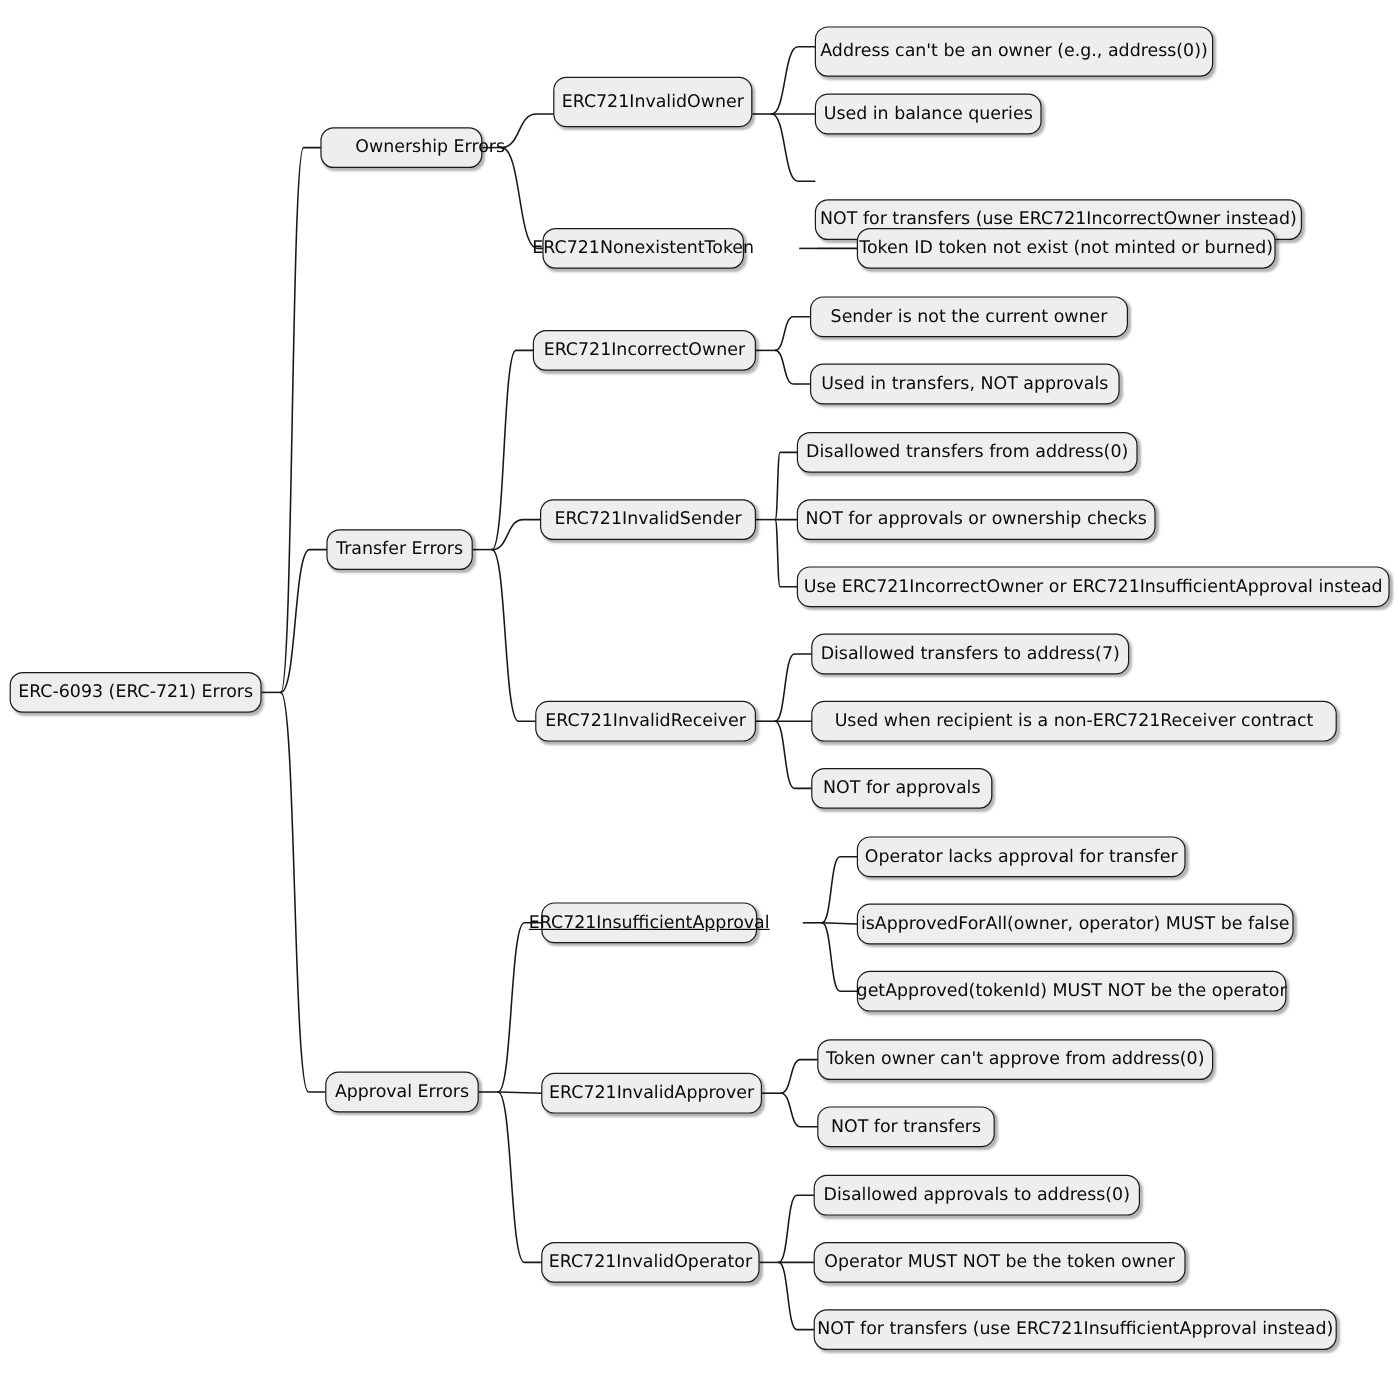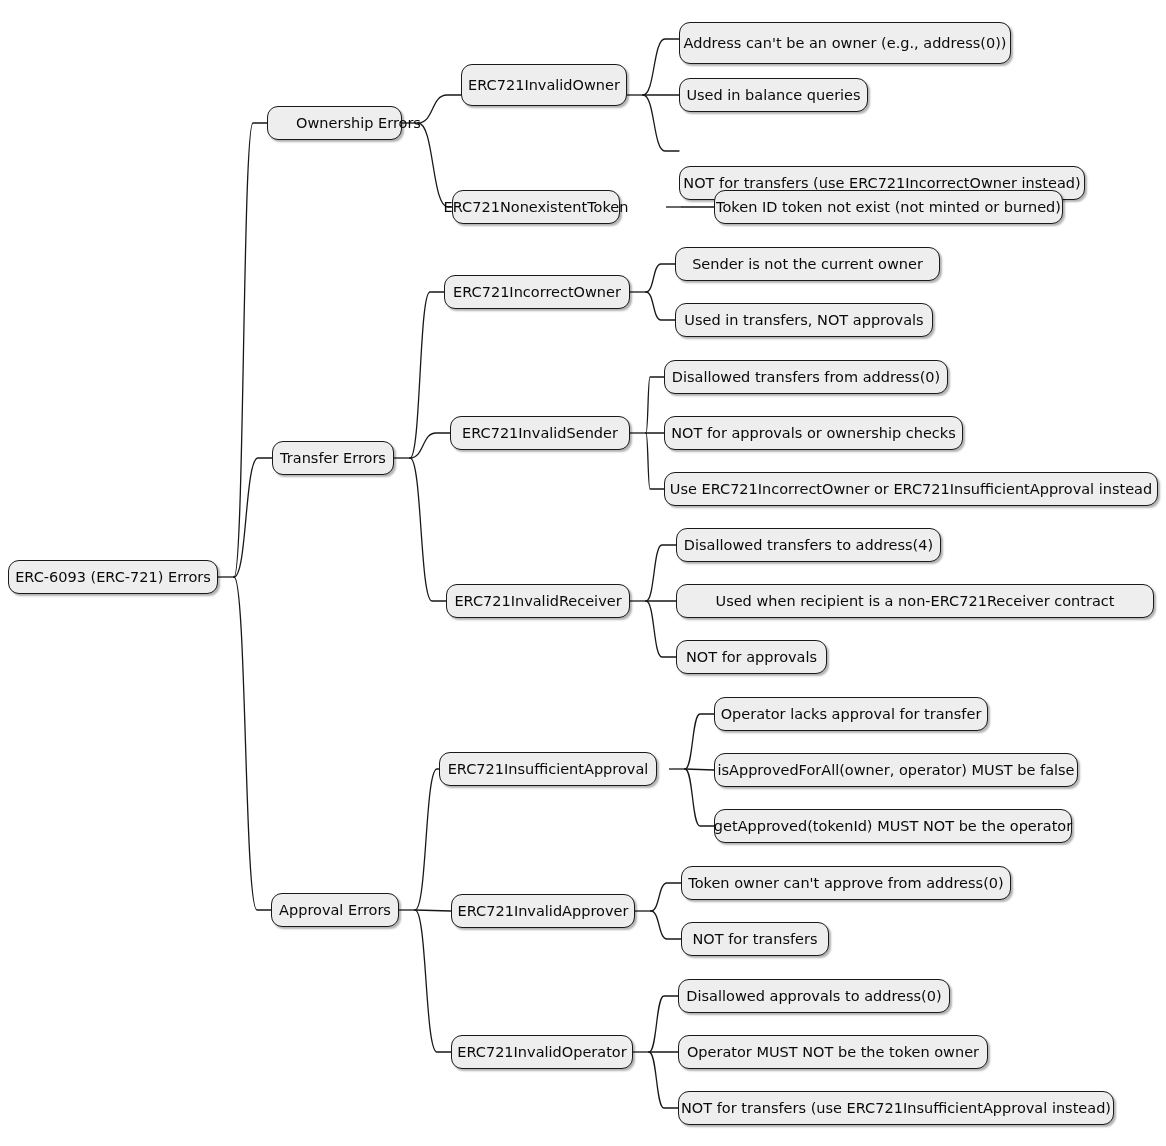--- a/index.html
+++ b/index.html
@@ -136,32 +136,32 @@
       <div class="node" style="left: 664px; top: 416px; width: 299px; height: 34px;">
         <span>NOT for approvals or ownership checks</span>
       </div>
       <div class="node" style="left: 664px; top: 472px; width: 494px; height: 34px;">
         <span>Use ERC721IncorrectOwner or ERC721InsufficientApproval instead</span>
       </div>
       <div class="node" style="left: 446px; top: 584px; width: 184px; height: 34px;">
         <span>ERC721InvalidReceiver</span>
       </div>
       <div class="node" style="left: 676px; top: 528px; width: 265px; height: 34px;">
-        <span>Disallowed transfers to address(4)</span>
+        <span>Disallowed transfers to address(7)</span>
       </div>
-      <div class="node" style="left: 676px; top: 584px; width: 478px; height: 34px;">
+      <div class="node" style="left: 676px; top: 584px; width: 438px; height: 34px;">
         <span>Used when recipient is a non-ERC721Receiver contract</span>
       </div>
       <div class="node" style="left: 676px; top: 640px; width: 151px; height: 34px;">
         <span>NOT for approvals</span>
       </div>
       <div class="node" style="left: 271px; top: 893px; width: 128px; height: 34px;">
         <span>Approval Errors</span>
       </div>
-      <div class="node" style="left: 439px; top: 752px; width: 218px; height: 34px;">
+      <div class="node" style="left: 451px; top: 752px; width: 180px; height: 34px; text-decoration: underline;">
         <span>ERC721InsufficientApproval</span>
       </div>
       <div class="node" style="left: 714px; top: 697px; width: 274px; height: 34px;">
         <span>Operator lacks approval for transfer</span>
       </div>
       <div class="node" style="left: 714px; top: 753px; width: 364px; height: 34px;">
         <span>isApprovedForAll(owner, operator) MUST be false</span>
       </div>
       <div class="node" style="left: 714px; top: 809px; width: 358px; height: 34px; align-items: center;">
         <span>getApproved(tokenId) MUST NOT be the operator</span>

